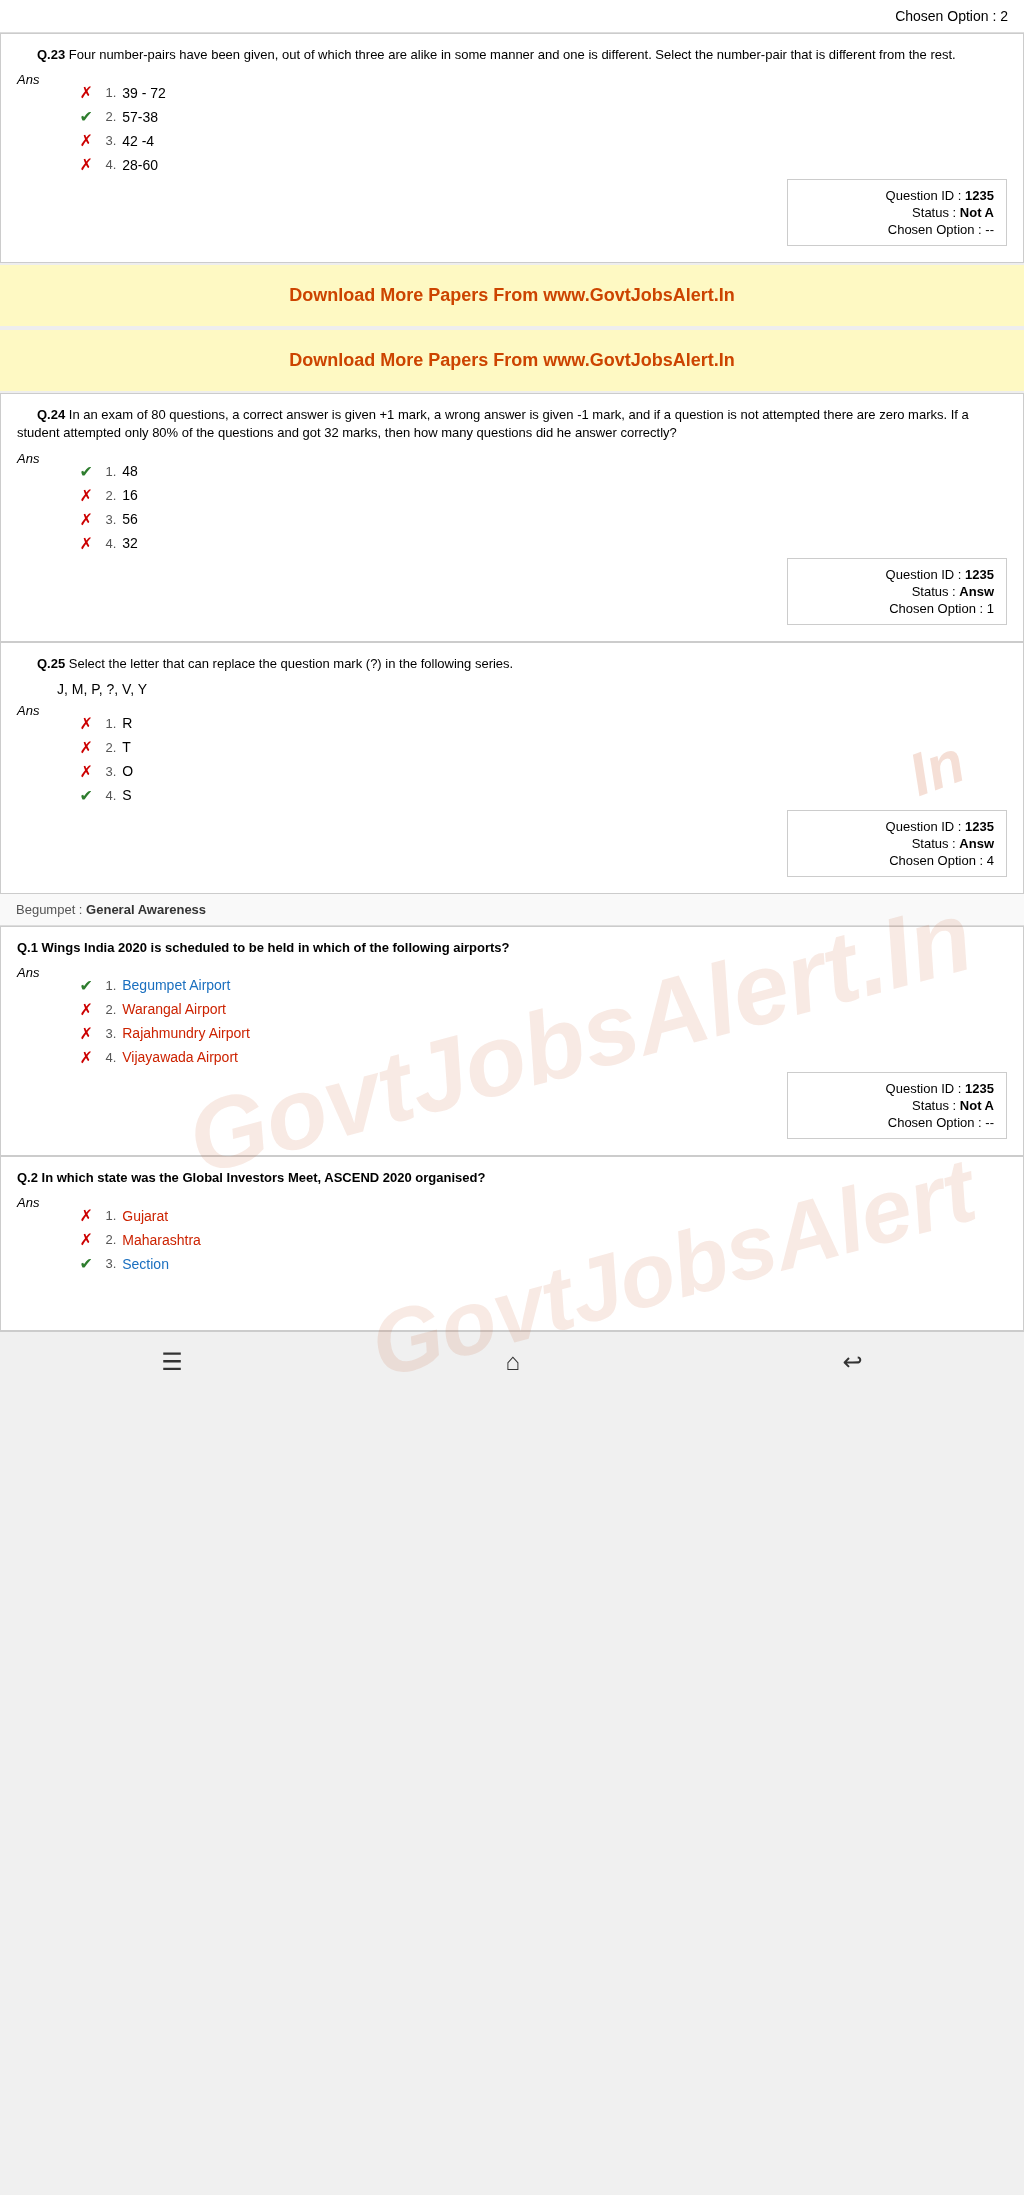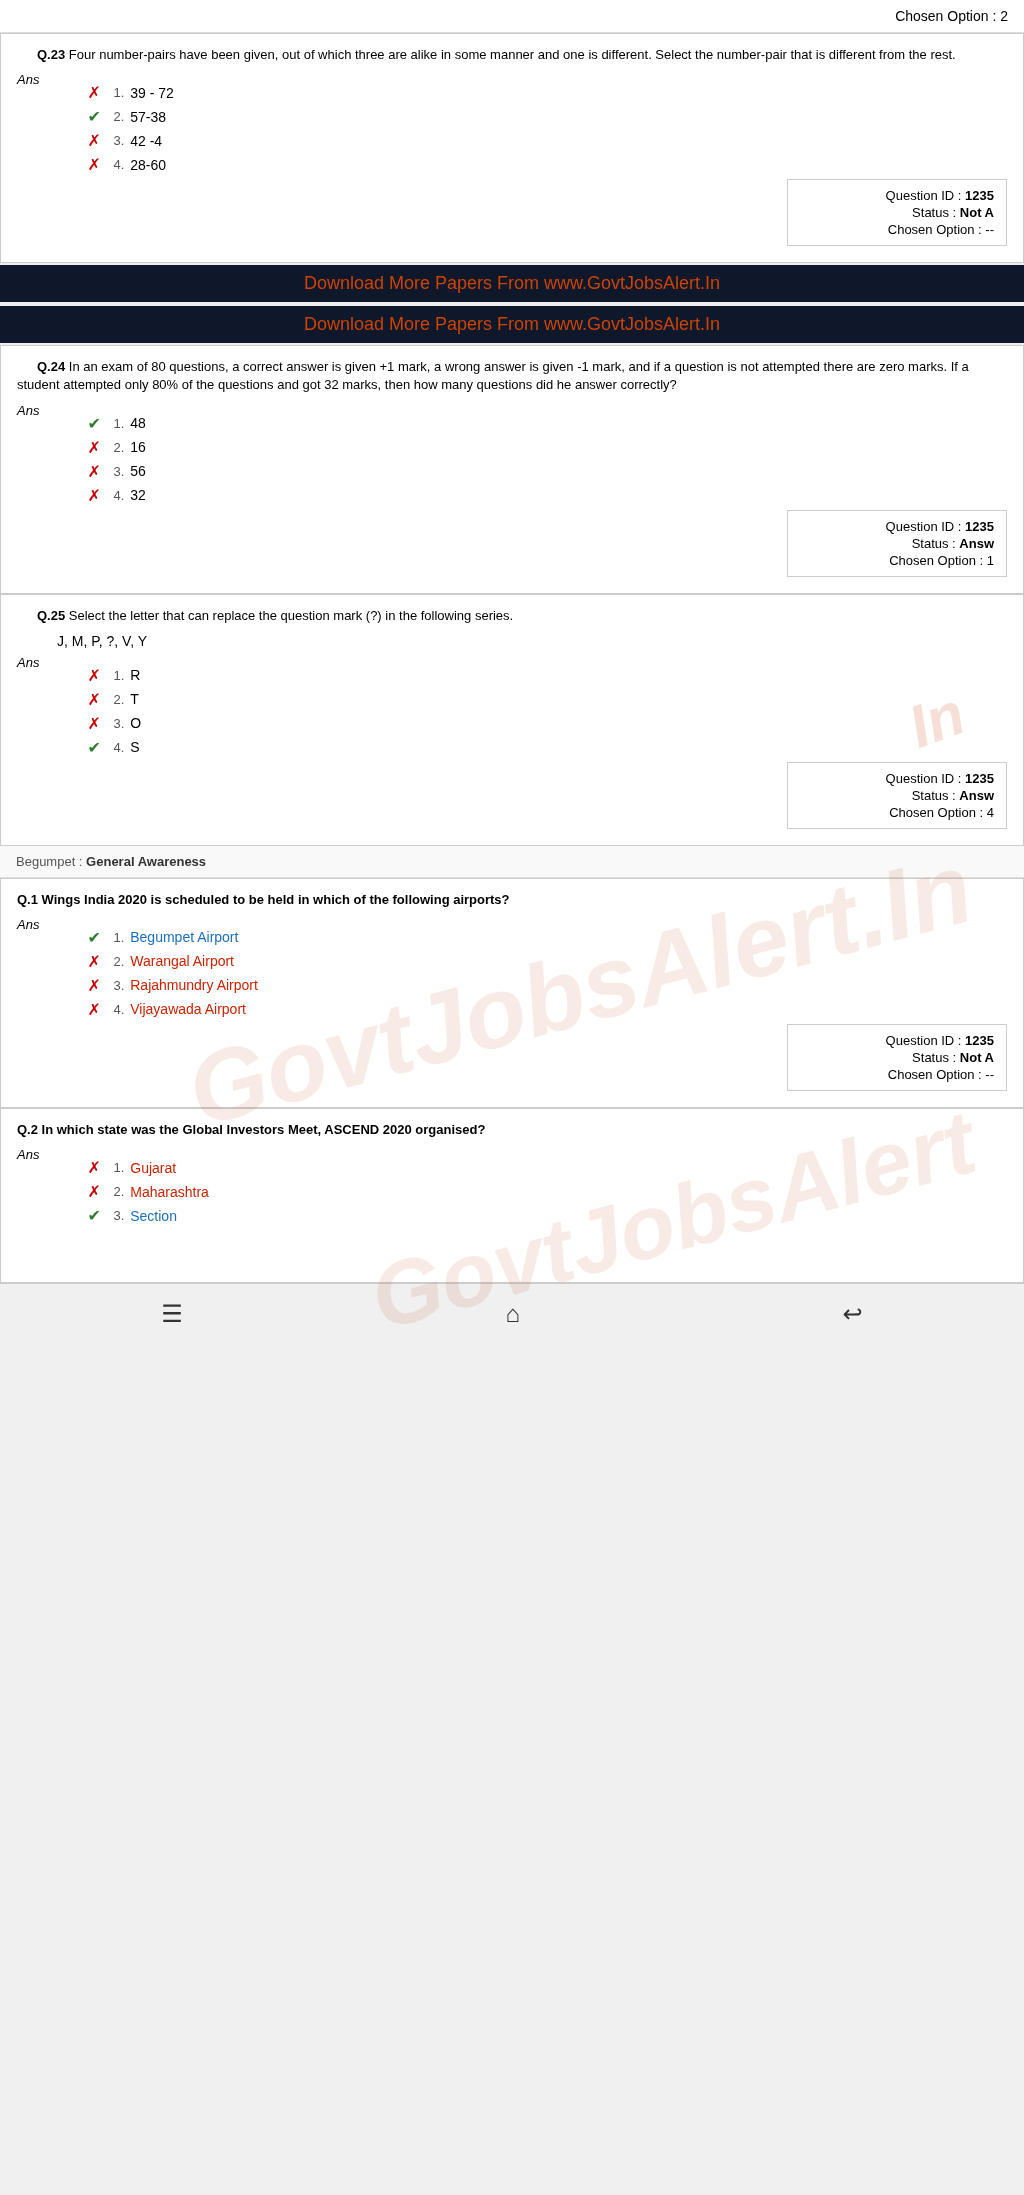--- a/index.html
+++ b/index.html
@@ -31,21 +31,20 @@
       font-size: 13px;
       margin-bottom: 8px;
       line-height: 1.4;
     }
     .question-num {
       font-weight: bold;
       margin-left: 20px;
     }
     .ans-label {
       font-style: italic;
-      margin-right: 8px;
       font-size: 13px;
     }
     .answer-options {
       margin-left: 40px;
       margin-top: 6px;
     }
     .option-row {
       display: flex;
       align-items: center;
       margin: 5px 0;
@@ -83,25 +82,25 @@
     .status-box strong {
       font-weight: bold;
     }
     .clearfix::after {
       content: '';
       display: table;
       clear: both;
     }
     .download-banner {
       text-align: center;
-      padding: 8px;
+      padding: 20px;
       color: #cc4400;
       font-size: 18px;
-      font-weight: normal;
-      background: #0f172a;
+      font-weight: bold;
+      background: #fef9c3;
       border-top: 2px solid #eee;
       border-bottom: 2px solid #eee;
     }
     .section-label {
       padding: 8px 16px;
       font-size: 13px;
       color: #555;
       background: #f9f9f9;
       border-bottom: 1px solid #ddd;
     }

